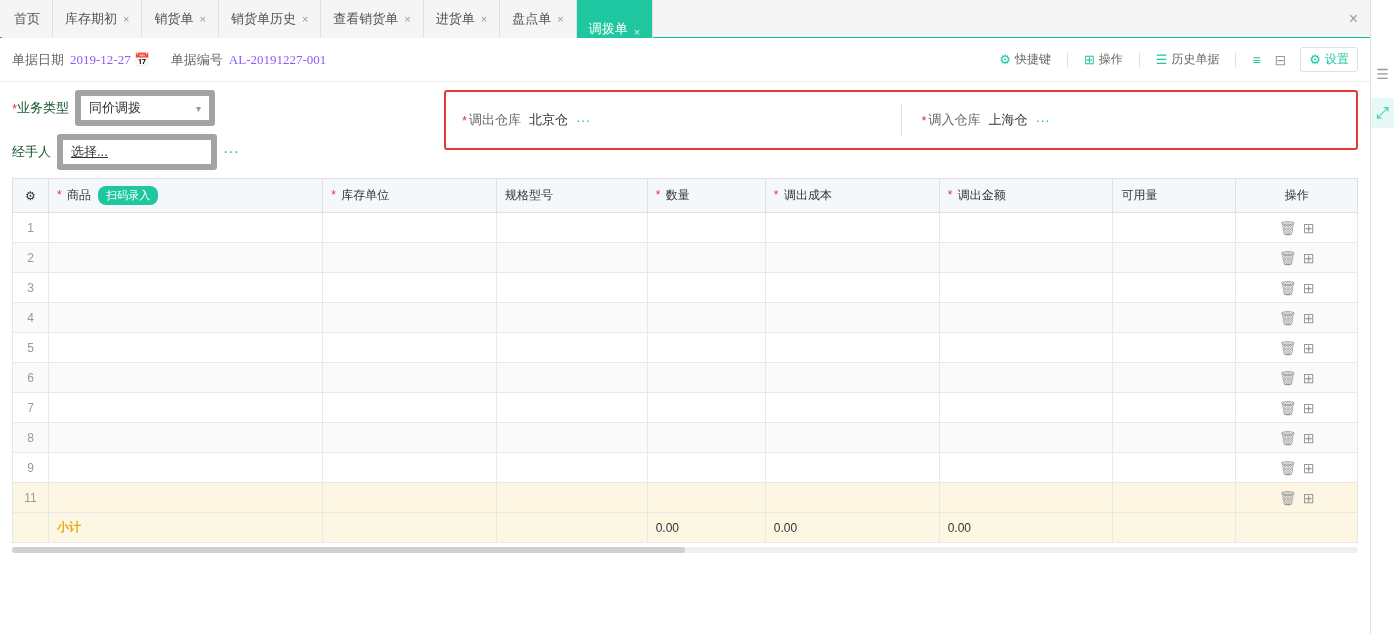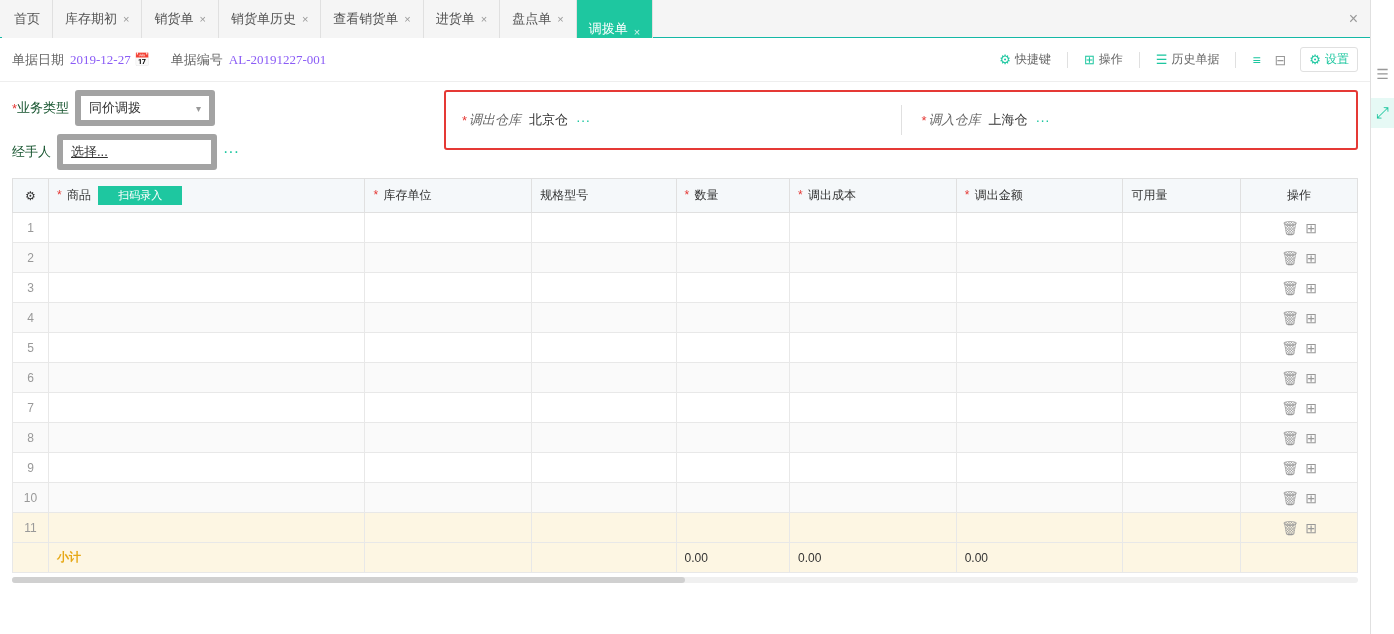--- a/index.html
+++ b/index.html
@@ -39,37 +39,37 @@
     .required-star { color: #e53935; }
     .field-name { color: #14532d; margin-right: 6px; white-space: nowrap; }
     .field-select { display: flex; align-items: center; border: 6px solid #a3a3a3; border-radius: 3px; padding: 3px 8px; min-width: 140px; background: #fff; cursor: pointer; }
     .field-select .value { flex: 1; color: #333; }
     .field-select .arrow { color: #999; font-size: 10px; margin-left: 6px; }
     .field-placeholder { color: #bbb; text-decoration: underline; }
     .more-btn { color: #1ec7a0; cursor: pointer; font-size: 16px; margin-left: 6px; }
 
     .warehouse-section { display: flex; align-items: center; flex: 1; }
     .warehouse-label { color: #e53935; margin-right: 2px; }
-    .warehouse-name-label { color: #666; margin-right: 8px; font-style: italic; }
+    .warehouse-name-label { color: #666; margin-right: 8px; }
     .warehouse-value { color: #333; font-weight: 500; font-family: Liberation Mono, monospace; }
     .warehouse-more { color: #1ec7a0; cursor: pointer; margin-left: 8px; font-size: 14px; }
     .warehouse-divider { width: 1px; height: 30px; background: #e0e0e0; margin: 0 20px; }
 
     
     .table-container { padding: 0 12px; overflow-x: auto; }
     table { width: 100%; border-collapse: collapse; font-size: 12px; }
     thead tr { background: #f5f8fa; }
     thead th { border: 1px solid #e0e0e0; padding: 7px 8px; text-align: left; font-weight: normal; color: #333; white-space: nowrap; }
     tbody tr { border-bottom: 1px solid #e8e8e8; }
     tbody tr:nth-child(even) { background: #fafafa; }
     tbody td { border: 1px solid #e8e8e8; padding: 6px 8px; height: 30px; font-size: 12px; }
     tbody tr.subtotal-row td { background: #fdf6e3; font-weight: 500; }
     .row-num { color: #999; text-align: center; width: 32px; }
     .th-gear { text-align: center; width: 36px; }
-    .scan-btn { background: #1ec7a0; color: #fff; border: none; border-radius: 0; padding: 2px 20px; font-size: 11px; cursor: pointer; margin-left: 4px; }
+    .scan-btn { background: #1ec7a0; color: #fff; border: none; border-radius: 8px; padding: 2px 8px; font-size: 11px; cursor: pointer; margin-left: 4px; }
     .required { color: #e53935; margin-right: 2px; }
     .op-col { text-align: center; }
     .op-icons { display: flex; align-items: center; gap: 6px; justify-content: center; }
     .op-icon { color: #999; cursor: pointer; font-size: 14px; }
 
     
     .right-sidebar { position: fixed; right: 0; top: 0; width: 24px; height: 100%; display: flex; flex-direction: column; align-items: center; justify-content: flex-start; padding-top: 60px; gap: 10px; border-left: 1px solid #e0e0e0; background: #fff; }
     .sidebar-icon { color: #999; cursor: pointer; font-size: 14px; padding: 6px 0; }
     .sidebar-icon.active { color: #1ec7a0; background: #e6f9f5; width: 100%; text-align: center; }
 
@@ -356,36 +356,20 @@
         <td></td>
         <td class="op-col">
           <div class="op-icons">
             <span class="op-icon">🗑</span>
             <span class="op-icon">⊞</span>
           </div>
         </td>
       </tr>
           <tr>
         <td class="row-num">9</td>
-        <td></td>
-        <td></td>
-        <td></td>
-        <td></td>
-        <td></td>
-        <td></td>
-        <td></td>
-        <td class="op-col">
-          <div class="op-icons">
-            <span class="op-icon">🗑</span>
-            <span class="op-icon">⊞</span>
-          </div>
-        </td>
-      </tr>
-          <tr>
-        <td class="row-num">10</td>
         <td></td>
         <td></td>
         <td></td>
         <td></td>
         <td></td>
         <td></td>
         <td></td>
         <td class="op-col">
           <div class="op-icons">
             <span class="op-icon">🗑</span>

